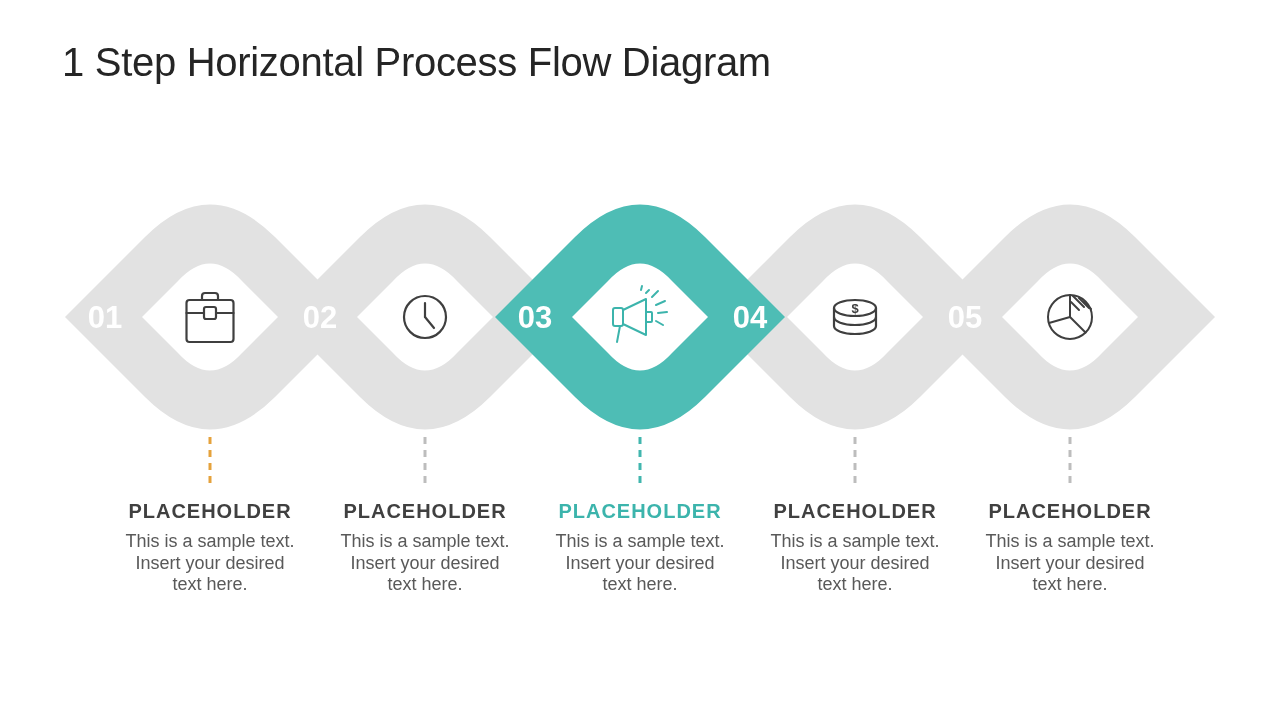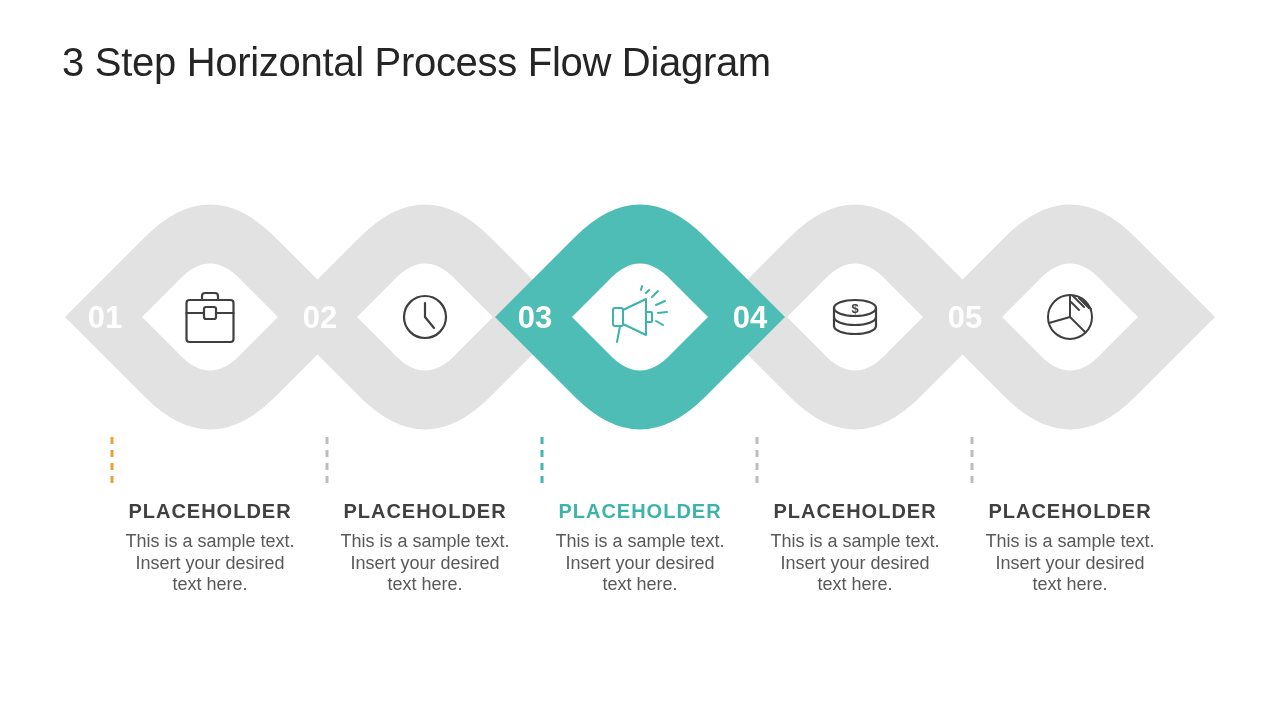--- a/index.html
+++ b/index.html
@@ -11,39 +11,39 @@
     position:absolute; left:62px; top:40px; margin:0;
     font-size:40px; font-weight:400; letter-spacing:-0.3px; color:#252525;
   }
   .diagram-svg { position:absolute; left:0; top:177px; width:1280px; height:280px; }
   .step-number {
     font-family:"Liberation Sans", sans-serif;
     font-size:31px; font-weight:700; fill:#ffffff;
   }
   .col {
     position:absolute; top:437px; width:200px;
-    display:flex; flex-direction:column; text-align:center;
+    display:flex; flex-direction:column; align-items:center; text-align:center;
   }
   .col h2 {
     margin:17px 0 0; font-size:20px; font-weight:700;
     letter-spacing:1px; color:#404040; white-space:nowrap;
   }
   .col.highlight h2 { color:#3CB4AC; }
   .col p {
     margin:8px 0 0; font-size:18px; line-height:21.5px;
     color:#595959; white-space:pre-line;
   }
   .dash-svg { display:block; width:4px; height:46px; }
 </style>
 </head>
 <body>
 
 <div class="slide">
 
-  <h1 class="title">3 Step Horizontal Process Flow Diagram</h1>
+  <h1 class="title">1 Step Horizontal Process Flow Diagram</h1>
 
   <svg class="diagram-svg" viewBox="0 177 1280 280">
 
     <g>
       <path fill-rule="evenodd" d="M 65 317 L 145 237 Q 210 172 275 237 L 355 317 L 275 397 Q 210 462 145 397 Z
                M 142 317 L 178 281 Q 210 246 242 281 L 278 317 L 242 353 Q 210 388 178 353 Z" fill="#E2E2E2"></path>
       <path fill-rule="evenodd" d="M 280 317 L 360 237 Q 425 172 490 237 L 570 317 L 490 397 Q 425 462 360 397 Z
                M 357 317 L 393 281 Q 425 246 457 281 L 493 317 L 457 353 Q 425 388 393 353 Z" fill="#E2E2E2"></path>
       <path fill-rule="evenodd" d="M 710 317 L 790 237 Q 855 172 920 237 L 1000 317 L 920 397 Q 855 462 790 397 Z
                M 787 317 L 823 281 Q 855 246 887 281 L 923 317 L 887 353 Q 855 388 823 353 Z" fill="#E2E2E2"></path>

